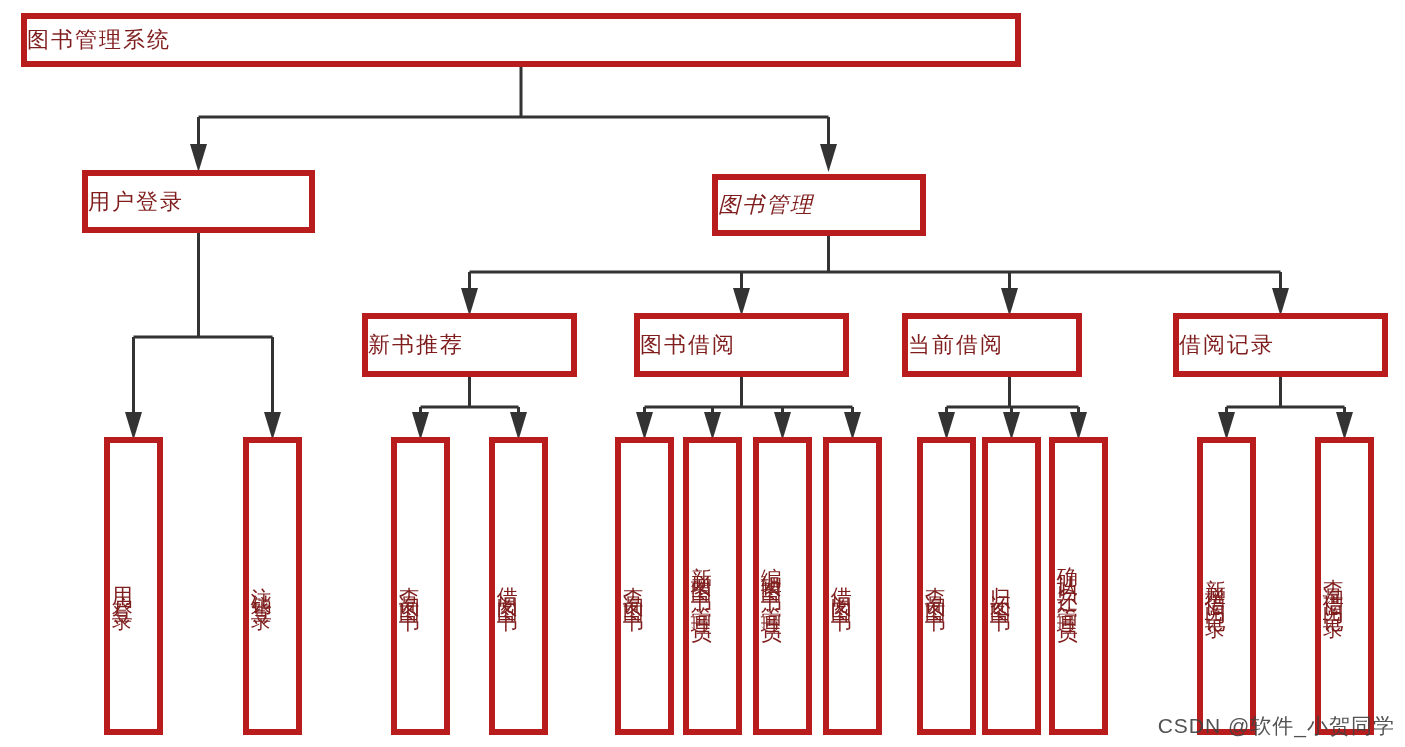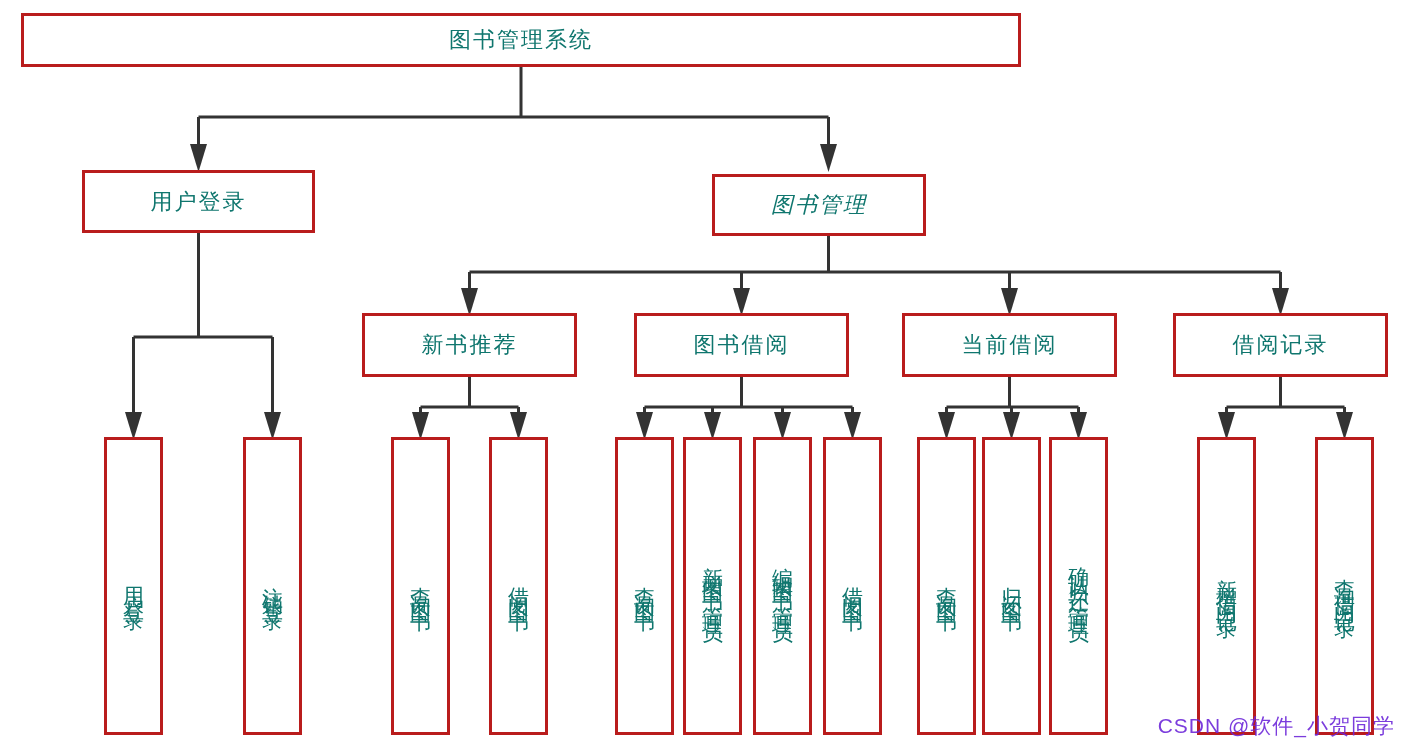--- a/index.html
+++ b/index.html
@@ -13,40 +13,40 @@
   }
   svg.connectors {
     position: absolute;
     left: 0; top: 0;
     width: 1405px; height: 747px;
   }
   .node {
     position: absolute;
     box-sizing: border-box;
     background: #ffffff;
-    border: 3px solid #b91c1c;
+    border: 6px solid #b91c1c;
     display: flex;
     align-items: center;
-    justify-content: center;
-    color: #0f766e;
+    justify-content: flex-start;
+    color: #7f1d1d;
   }
   .h-node { font-size: 22px; letter-spacing: 2px; }
   .leaf .v {
     writing-mode: vertical-rl;
     text-orientation: mixed;
     font-size: 21px;
     letter-spacing: 8px;
     line-height: 1.15;
   }
   .watermark {
     position: absolute;
     top: 712px;
     right: 10px;
     font-size: 21px;
-    color: #6d28d9;
+    color: #404040;
     opacity: 0.9;
     letter-spacing: 1px;
     z-index: 3;
     white-space: nowrap;
   }
 </style>
 </head>
 <body>
 
 <div class="canvas">
@@ -101,21 +101,21 @@
   <div class="node h-node" style="left:712px; top:174px; width:214px; height:62px;font-style:italic;">
     <span>图书管理</span>
   </div>
 
   <div class="node h-node" style="left:634px; top:313px; width:215px; height:64px;">
     <span>图书借阅</span>
   </div>
   <div class="node h-node" style="left:362px; top:313px; width:215px; height:64px;">
     <span>新书推荐</span>
   </div>
-  <div class="node h-node" style="left:902px; top:313px; width:215px; height:64px;">
+  <div class="node h-node" style="left:902px; top:313px; width:180px; height:64px;">
     <span>当前借阅</span>
   </div>
   <div class="node h-node" style="left:1173px; top:313px; width:215px; height:64px;">
     <span>借阅记录</span>
   </div>
 
   <div class="node leaf" style="left:104px; top:437px; width:59px; height:298px;">
     <span class="v">用户登录</span>
   </div>
   <div class="node leaf" style="left:243px; top:437px; width:59px; height:298px;">

